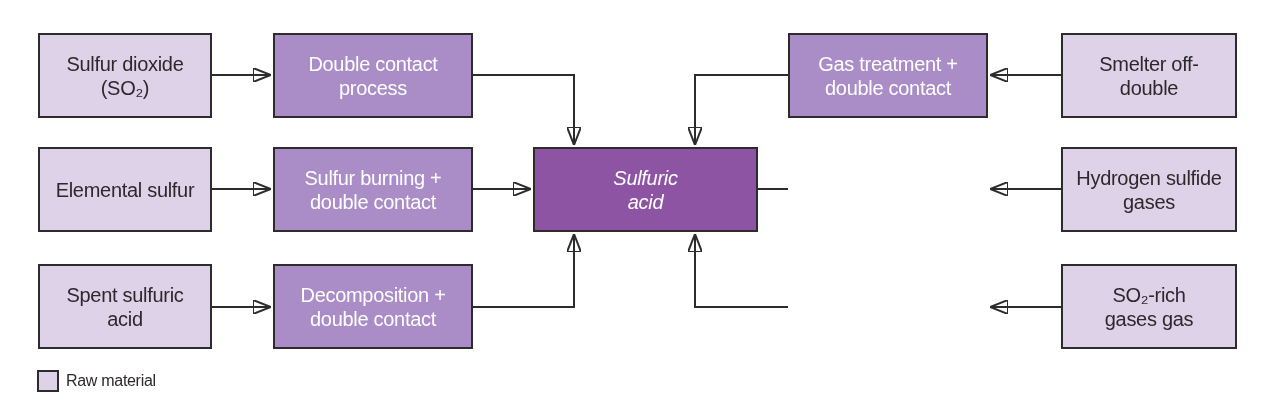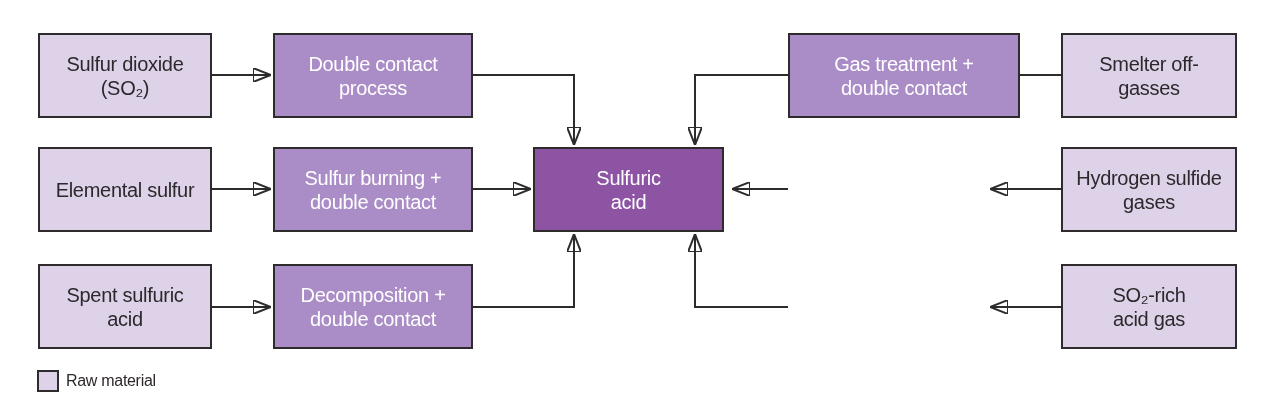--- a/index.html
+++ b/index.html
@@ -29,22 +29,22 @@
     display:flex;align-items:center;justify-content:center;
     text-align:center;
     font-size:20px;line-height:24px;letter-spacing:-0.3px;
     white-space:pre-line;
   }
   .node.raw{background:var(--raw);color:var(--dark-text);}
   .node.pathway{background:var(--pathway);color:var(--light-text);}
   .node.main{background:var(--main);color:var(--light-text);}
   .col-raw-left{left:38px;width:174px;}
   .col-path-left{left:273px;width:200px;}
-  .col-center{left:533px;width:191px;}
-  .col-path-right{left:788px;width:232px;}
+  .col-center{left:533px;width:225px;font-style:italic;}
+  .col-path-right{left:788px;width:200px;}
   .col-raw-right{left:1061px;width:176px;}
   .row-1{top:33px;height:85px;}
   .row-2{top:147px;height:85px;}
   .row-3{top:264px;height:85px;}
   .legend{
     position:absolute;left:37px;top:370px;
     display:flex;align-items:center;gap:11px;
     font-size:16px;letter-spacing:-0.3px;color:var(--dark-text);
   }
   .legend-item{display:flex;align-items:center;gap:7px;}
@@ -98,25 +98,25 @@
   <div class="node pathway col-path-left row-3">Decomposition +
 double contact</div>
 
   <div class="node main col-center row-2">Sulfuric
 acid</div>
 
   <div class="node pathway col-path-right row-1">Gas treatment +
 double contact</div>
 
   <div class="node raw col-raw-right row-1">Smelter off-
-gasses</div>
+double</div>
   <div class="node raw col-raw-right row-2">Hydrogen sulfide
 gases</div>
   <div class="node raw col-raw-right row-3">SO₂-rich
-acid gas</div>
+gases gas</div>
 
   <div class="legend">
     <div class="legend-item">
       <span class="swatch raw"></span>
       <span>Raw material</span>
     </div>
   </div>
 
 </div>
 

